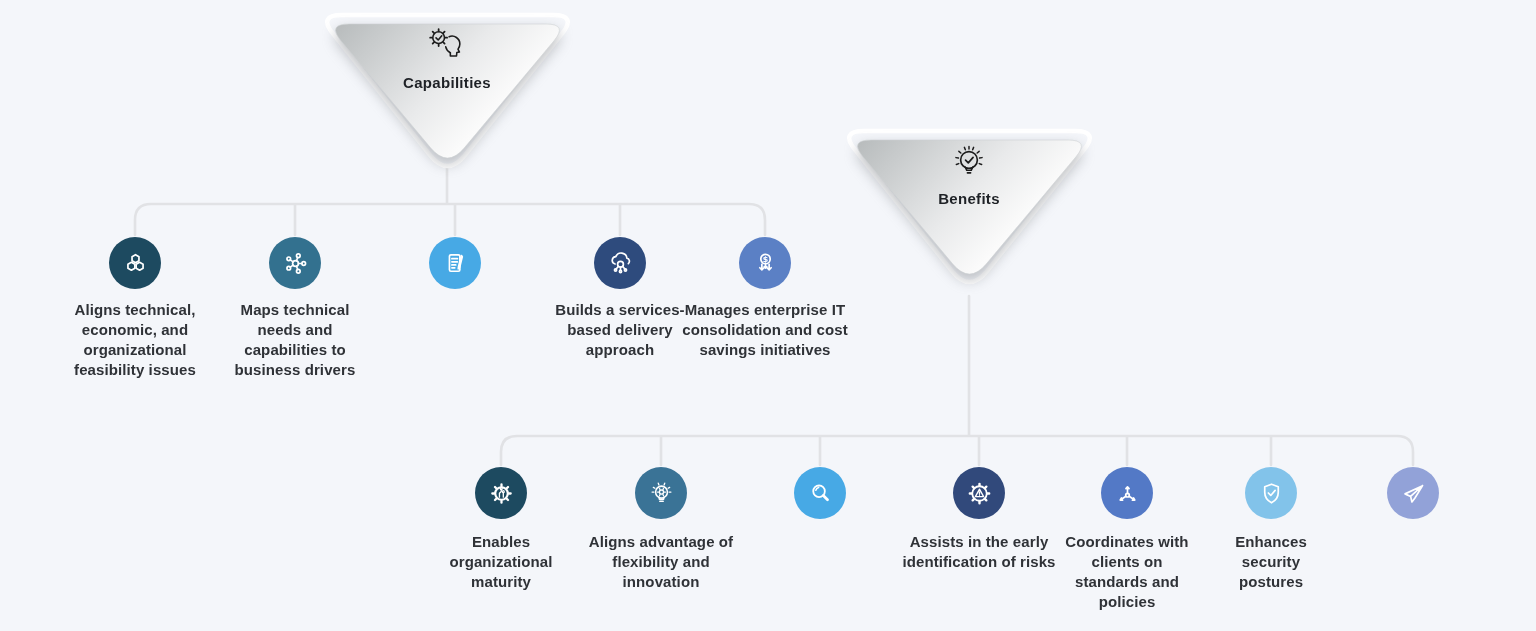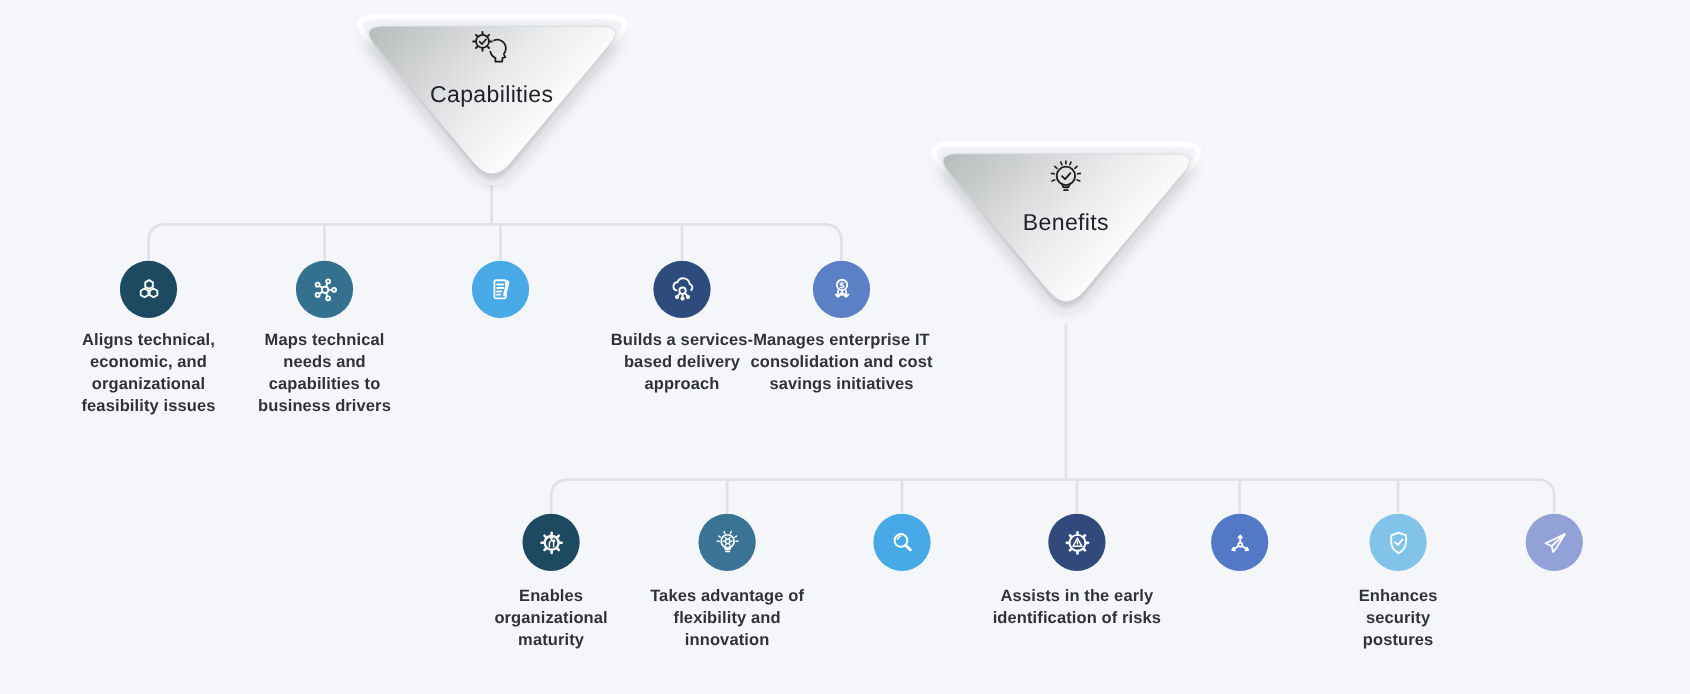--- a/index.html
+++ b/index.html
@@ -15,21 +15,21 @@
   .tri-header{position:absolute;}
   .tri-shape{position:absolute;left:0;top:0;}
   .tri-shape .outer{fill:none;stroke:#ffffff;stroke-width:4.5;}
   .tri-shape .inner{stroke:#cfd2d3;stroke-width:.6;filter:drop-shadow(0 6px 7px rgba(110,116,122,.45));}
   .tri-content{
     position:absolute;left:0;top:0;width:100%;height:100%;
     display:flex;flex-direction:column;align-items:center;
   }
   .tri-icon{margin-top:16px;}
   .tri-title{
-    margin-top:2px;font-size:21px;font-weight:400;color:#1e2126;letter-spacing:.3px;
+    margin-top:2px;font-size:15px;font-weight:700;color:#1e2126;letter-spacing:.3px;
   }
   .node-circle{
     position:absolute;width:52px;height:52px;border-radius:50%;
     display:flex;align-items:center;justify-content:center;
   }
   .node-label{
     position:absolute;text-align:center;
     font-size:15px;font-weight:700;line-height:1.33;color:#2f3237;
     letter-spacing:.1px;
   }
@@ -145,21 +145,21 @@
     <div class="node-label" style="left: 431px; top: 532px; width: 140px;">Enables organizational maturity</div>
     <div class="node-circle" style="left: 635px; top: 467px; background: rgb(58, 115, 150);">
       <svg width="29" height="29" viewBox="0 0 24 24" fill="none" stroke="#fff" stroke-width="1.4" stroke-linecap="round" stroke-linejoin="round">
         <circle cx="12" cy="10.8" r="4.9" stroke-width="1.3"></circle>
         <circle cx="12" cy="10.8" r="1.7" stroke-width="1.1"></circle>
         <path stroke-width="1.1" d="M14.4 10.8h.9 M13.2 8.72l.45-.78 M10.8 8.72l-.45-.78 M9.6 10.8h-.9 M10.8 12.88l-.45.78 M13.2 12.88l.45.78"></path>
         <path d="M10.3 16.6h3.4 M10.7 18.4h2.6 M10 14.9l.3 1.7 M14 14.9l-.3 1.7"></path>
         <path stroke-width="1.1" d="M6.54 7.65 5.25 6.9 M9.85 4.88 9.33 3.47 M14.15 4.88 14.67 3.47 M17.46 7.65 18.75 6.9 M5.7 10.8H4.2 M18.3 10.8h1.5"></path>
       </svg>
     </div>
-    <div class="node-label" style="left: 586px; top: 532px; width: 150px;">Takes advantage of flexibility and innovation</div>
+    <div class="node-label" style="left: 586px; top: 532px; width: 150px;">Aligns advantage of flexibility and innovation</div>
     <div class="node-circle" style="left: 794px; top: 467px; background: rgb(71, 169, 229);">
       <svg width="29" height="29" viewBox="0 0 24 24" fill="none" stroke="#fff" stroke-width="1.4" stroke-linecap="round" stroke-linejoin="round">
         <circle cx="10.8" cy="10.2" r="4.8" stroke-width="1.5"></circle>
         <path d="M8.2 9.2a3.2 3.2 0 0 1 2.2-2.2"></path>
         <path stroke-width="2.3" d="M14.3 13.7l3.5 3.5"></path>
       </svg>
     </div>
     <div class="node-circle" style="left: 953px; top: 467px; background: rgb(49, 73, 123);">
       <svg width="29" height="29" viewBox="0 0 24 24" fill="none" stroke="#fff" stroke-width="1.4" stroke-linecap="round" stroke-linejoin="round">
         <circle cx="12" cy="12" r="6" stroke-width="1.5"></circle>
@@ -168,20 +168,21 @@
         <circle cx="12" cy="13.6" r=".45" fill="#fff" stroke="none"></circle>
       </svg>
     </div>
     <div class="node-label" style="left: 900px; top: 532px; width: 158px;">Assists in the early identification of risks</div>
     <div class="node-circle" style="left: 1101px; top: 467px; background: rgb(83, 121, 198);">
       <svg width="29" height="29" viewBox="0 0 24 24" fill="none" stroke="#fff" stroke-width="1.4" stroke-linecap="round" stroke-linejoin="round">
         <circle cx="12" cy="13.4" r="1.5"></circle>
         <path d="M12 11.9V6.6 M10.7 8 12 6.5 13.3 8 M10.7 14.3 6.1 17.4 M8 17.6 6 17.4 7 15.7 M13.3 14.3 17.9 17.4 M16 17.6 18 17.4 17 15.7"></path>
       </svg>
     </div>
+    <div class="node-label" style="left: 1064px; top: 532px; width: 126px;">Coordinates with clients on standards and policies</div>
     <div class="node-circle" style="left: 1245px; top: 467px; background: rgb(130, 195, 234);">
       <svg width="29" height="29" viewBox="0 0 24 24" fill="none" stroke="#fff" stroke-width="1.4" stroke-linecap="round" stroke-linejoin="round">
         <path d="M12 4.3 17.6 6.4V11c0 4.3-2.3 7-5.6 8.7C8.7 18 6.4 15.3 6.4 11V6.4z"></path>
         <path d="M9.4 11.6 11.4 13.6 15 9.4"></path>
       </svg>
     </div>
     <div class="node-label" style="left: 1218.5px; top: 532px; width: 105px;">Enhances security postures</div>
     <div class="node-circle" style="left: 1387px; top: 467px; background: rgb(146, 162, 216);">
       <svg width="29" height="29" viewBox="0 0 24 24" fill="none" stroke="#fff" stroke-width="1.4" stroke-linecap="round" stroke-linejoin="round">
         <path d="M19.5 5.5 5 12.3l4.6 2.1 1.1 4.6 2.5-3.3z M9.6 14.4 19.5 5.5"></path>

